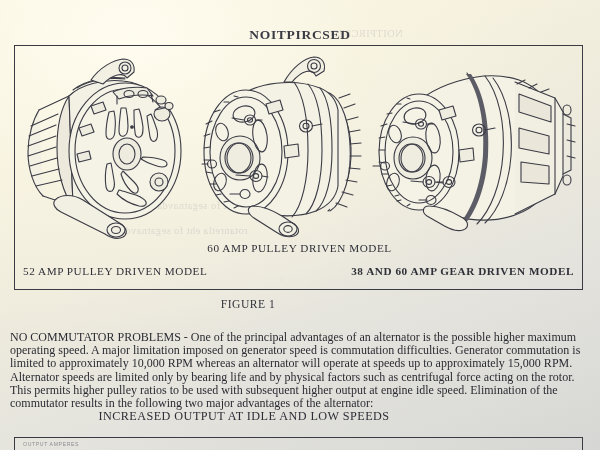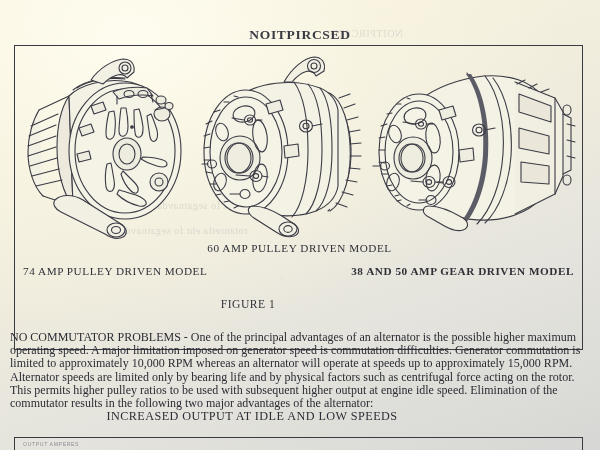--- a/index.html
+++ b/index.html
@@ -49,21 +49,21 @@
     letter-spacing: 0.7px;
     color: #3a3a44;
   }
 
   
   #figure-box {
     position: absolute;
     left: 14px;
     top: 45px;
     width: 569px;
-    height: 305px;
+    height: 245px;
     border: 1.6px solid #3a3a42;
     box-sizing: border-box;
     background: transparent;
     overflow: hidden;
   }
 
   .fig-caption {
     position: absolute;
     font-size: 11.2px;
     letter-spacing: 0.55px;
@@ -105,21 +105,21 @@
     font-size: 12px;
     line-height: 13.2px;
     color: #2b2b33;
     text-align: left;
   }
 
   
   #emphasis {
     position: absolute;
     top: 409px;
-    left: 12px;
+    left: 4px;
     width: 480px;
     text-align: center;
     font-size: 12.2px;
     line-height: 15px;
     letter-spacing: 0.45px;
     color: #2d2d36;
     font-family: Liberation Serif, serif;
   }
 
   
@@ -372,22 +372,22 @@
           <ellipse cx="200" cy="126" rx="4" ry="5"></ellipse>
 
           <path d="M150 30 L158 26 M162 34 L170 30 M174 38 L182 35"></path>
 
           <path d="M62 152 C72 152 86 158 96 164 C102 168 102 174 96 176 C90 178 82 175 74 170 L60 162 C54 158 56 152 62 152 Z" fill="#f2efe3"></path>
         </g>
       </svg>
     </div>
 
     <div class="fig-caption" id="cap-center">60 AMP PULLEY DRIVEN MODEL</div>
-    <div class="fig-caption" id="cap-left">74 AMP PULLEY DRIVEN MODEL</div>
-    <div class="fig-caption" id="cap-right">38 AND 50 AMP GEAR DRIVEN MODEL</div>
+    <div class="fig-caption" id="cap-left">52 AMP PULLEY DRIVEN MODEL</div>
+    <div class="fig-caption" id="cap-right">38 AND 60 AMP GEAR DRIVEN MODEL</div>
   </div>
 
   <div id="figure-num">FIGURE 1</div>
 
   <p id="body-text">NO COMMUTATOR PROBLEMS - One of the principal advantages of an alternator is the possible higher maximum operating speed.  A major limitation imposed on generator speed is commutation difficulties. Generator commutation is limited to approximately 10,000 RPM whereas an alternator will operate at speeds up to approximately 15,000 RPM.  Alternator speeds are limited only by bearing life and by physical factors such as centrifugal force acting on the rotor.  This permits higher pulley ratios to be used with subsequent higher output at engine idle speed. Elimination of the commutator results in the following two major advantages of the alternator:</p>
 
   <div id="emphasis">
     <div>INCREASED OUTPUT AT IDLE AND LOW SPEEDS</div>
   </div>
 

